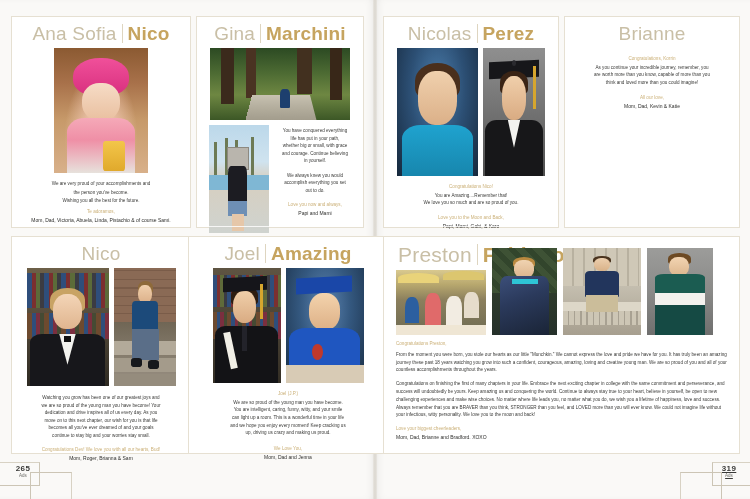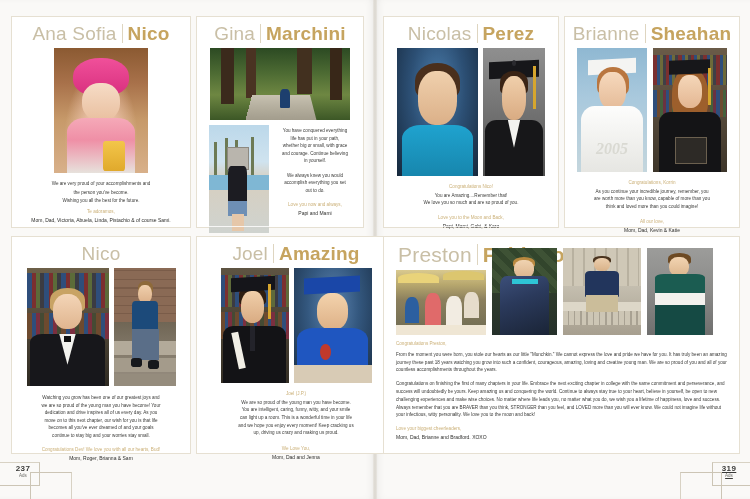--- a/index.html
+++ b/index.html
@@ -328,40 +328,20 @@
       <p style="margin:0">You are Amazing....Remember that!</p>
       <p style="margin:0">We love you so much and are so proud of you.</p>
     </div>
     <div class="goldline" style="margin-top:8px;">Love you to the Moon and Back,</div>
     <div class="signoff">Papi, Mami, Gabi, &amp; Karo</div>
   </div>
 
   <div class="card" style="left:564px;top:16px;width:176px;height:212px;">
     <div class="nameline">
       <span class="nm-first">Brianne</span>
-      <span class="nm-last">Sheahan</span>
-    </div>
-    <div style="display:flex;gap:6px;justify-content:center;">
-      <div class="ph p-kidwhite" style="width:70px;height:124px;">
-        <i class="cap"></i>
-          <i class="hair"></i>
-          <i class="face"></i>
-          <i class="gown"></i>
-        <i class="num">2005</i>
-      </div>
-      <div class="ph p-lib" style="width:74px;height:124px;">
-        <i class="sh1"></i>
-          <i class="sh2"></i>
-          <i class="hair"></i>
-          <i class="face"></i>
-        <i class="cap"></i>
-          <i class="tas"></i>
-          <i class="gown"></i>
-          <i class="dip"></i>
-      </div>
     </div>
     <div class="goldline" style="margin-top:8px;">Congratulations, Korrin</div>
     <div class="msg" style="padding:0 6px;">
       <p style="margin:0">As you continue your incredible journey, remember, you</p>
       <p style="margin:0">are worth more than you know, capable of more than you</p>
       <p style="margin:0">think and loved more than you could imagine!</p>
     </div>
     <div class="goldline" style="margin-top:8px;">All our love,</div>
     <div class="signoff">Mom, Dad, Kevin &amp; Katie</div>
   </div>
@@ -398,21 +378,21 @@
       <p style="margin:0">we are so proud of the young man you have become! Your</p>
       <p style="margin:0">dedication and drive inspires all of us every day. As you</p>
       <p style="margin:0">move on to this next chapter, our wish for you is that life</p>
       <p style="margin:0">becomes all you've ever dreamed of and your goals</p>
       <p style="margin:0">continue to stay big and your worries stay small.</p>
     </div>
     <div class="goldline" style="margin-top:8px;padding:0 4px;">Congratulations Dev! We love you with all our hearts, Bud!</div>
     <div class="signoff">Mom, Roger, Brianna &amp; Sam</div>
   </div>
 
-  <div class="card" style="left:196px;top:236px;width:200px;height:218px;">
+  <div class="card" style="left:188px;top:236px;width:200px;height:218px;">
     <div class="nameline">
       <span class="nm-first">Joel</span>
       <span class="nm-last">Amazing</span>
     </div>
     <div style="display:flex;gap:5px;justify-content:center;">
       <div class="ph p-joelgrad" style="width:68px;height:115px;">
         <i class="sh1"></i>
           <i class="sh2"></i>
           <i class="hair"></i>
           <i class="face"></i>
@@ -485,21 +465,21 @@
     <div class="msg" style="text-align:left;padding:0 12px;line-height:1.7;margin-top:3px;">
       <p style="margin:0 0 6px 0">From the moment you were born, you stole our hearts as our little "Munchkin." We cannot express the love and pride we have for you. It has truly been an amazing journey these past 18 years watching you grow into such a confident, courageous, amazing, loving and creative young man. We are so proud of you and all of your countless accomplishments throughout the years.</p>
       <p style="margin:0">Congratulations on finishing the first of many chapters in your life. Embrace the next exciting chapter in college with the same commitment and perseverance, and success will undoubtedly be yours. Keep amazing us and conquering the world. Continue to always stay true to your heart, believe in yourself, be open to new challenging experiences and make wise choices. No matter where life leads you, no matter what you do, we wish you a lifetime of happiness, love and success. Always remember that you are BRAVER than you think, STRONGER than you feel, and LOVED more than you will ever know. We could not imagine life without your infectious, witty personality. We love you to the moon and back!</p>
     </div>
     <div class="goldline" style="text-align:left;padding:0 12px;margin-top:7px;">Love your biggest cheerleaders,</div>
     <div class="signoff" style="text-align:left;padding:0 12px;">Mom, Dad, Brianne and Bradford.  XOXO</div>
   </div>
 
   <div class="folio-rule" style="left:-10px;top:462px;width:48px;height:22px;border-right-color:#ccc5b5;border-bottom-color:#ccc5b5;"></div>
   <div class="folio" style="left:8px;top:464px;width:30px;">
-    <div class="num">237</div>
+    <div class="num">265</div>
     <div class="lbl">Ads</div>
   </div>
   <div class="folio-rule" style="left:30px;top:472px;width:40px;height:40px;border-left-color:#ccc5b5;border-top-color:#ccc5b5;"></div>
 
   <div class="folio-rule" style="left:712px;top:462px;width:48px;height:22px;border-left-color:#ccc5b5;border-bottom-color:#ccc5b5;"></div>
   <div class="folio" style="left:714px;top:464px;width:30px;text-decoration:underline;">
     <div class="num">319</div>
     <div class="lbl">Ads</div>
   </div>
   <div class="folio-rule" style="left:680px;top:472px;width:40px;height:40px;border-right-color:#ccc5b5;border-top-color:#ccc5b5;"></div>

